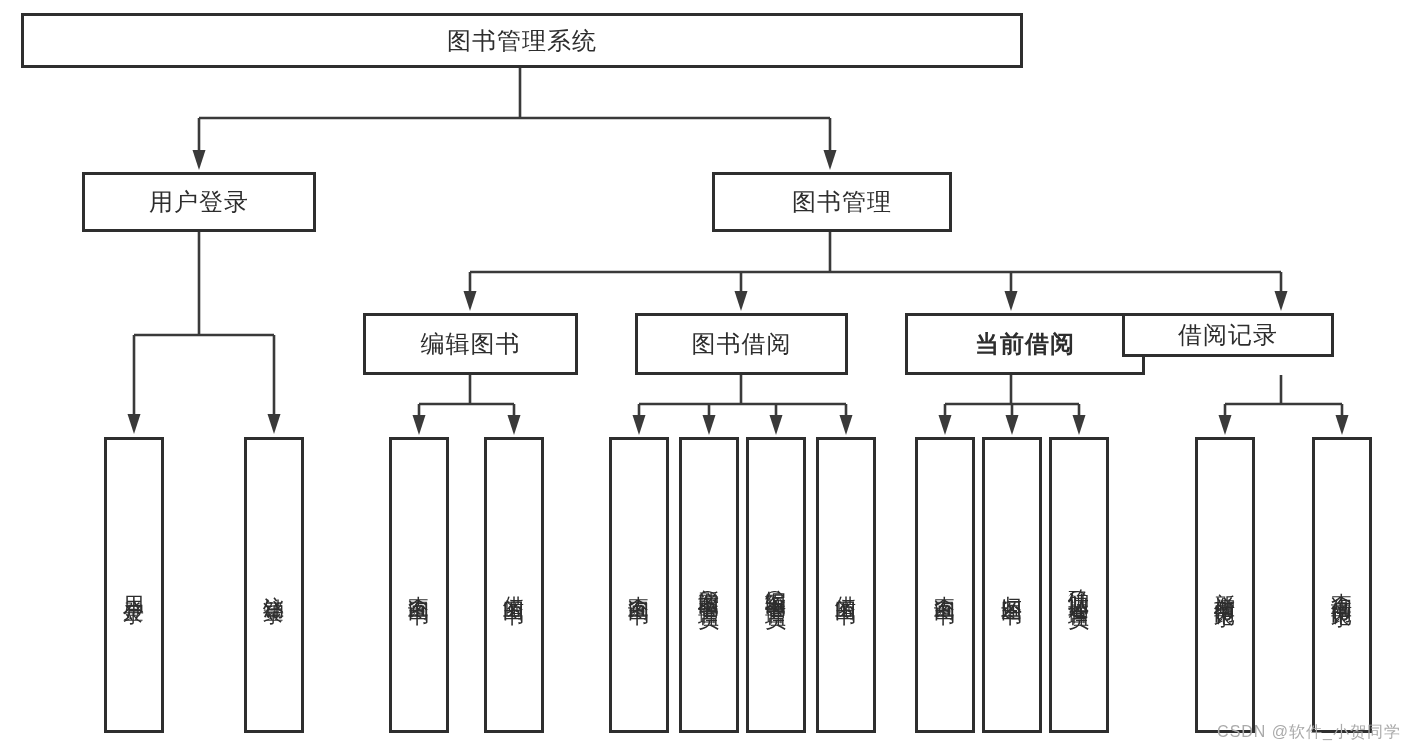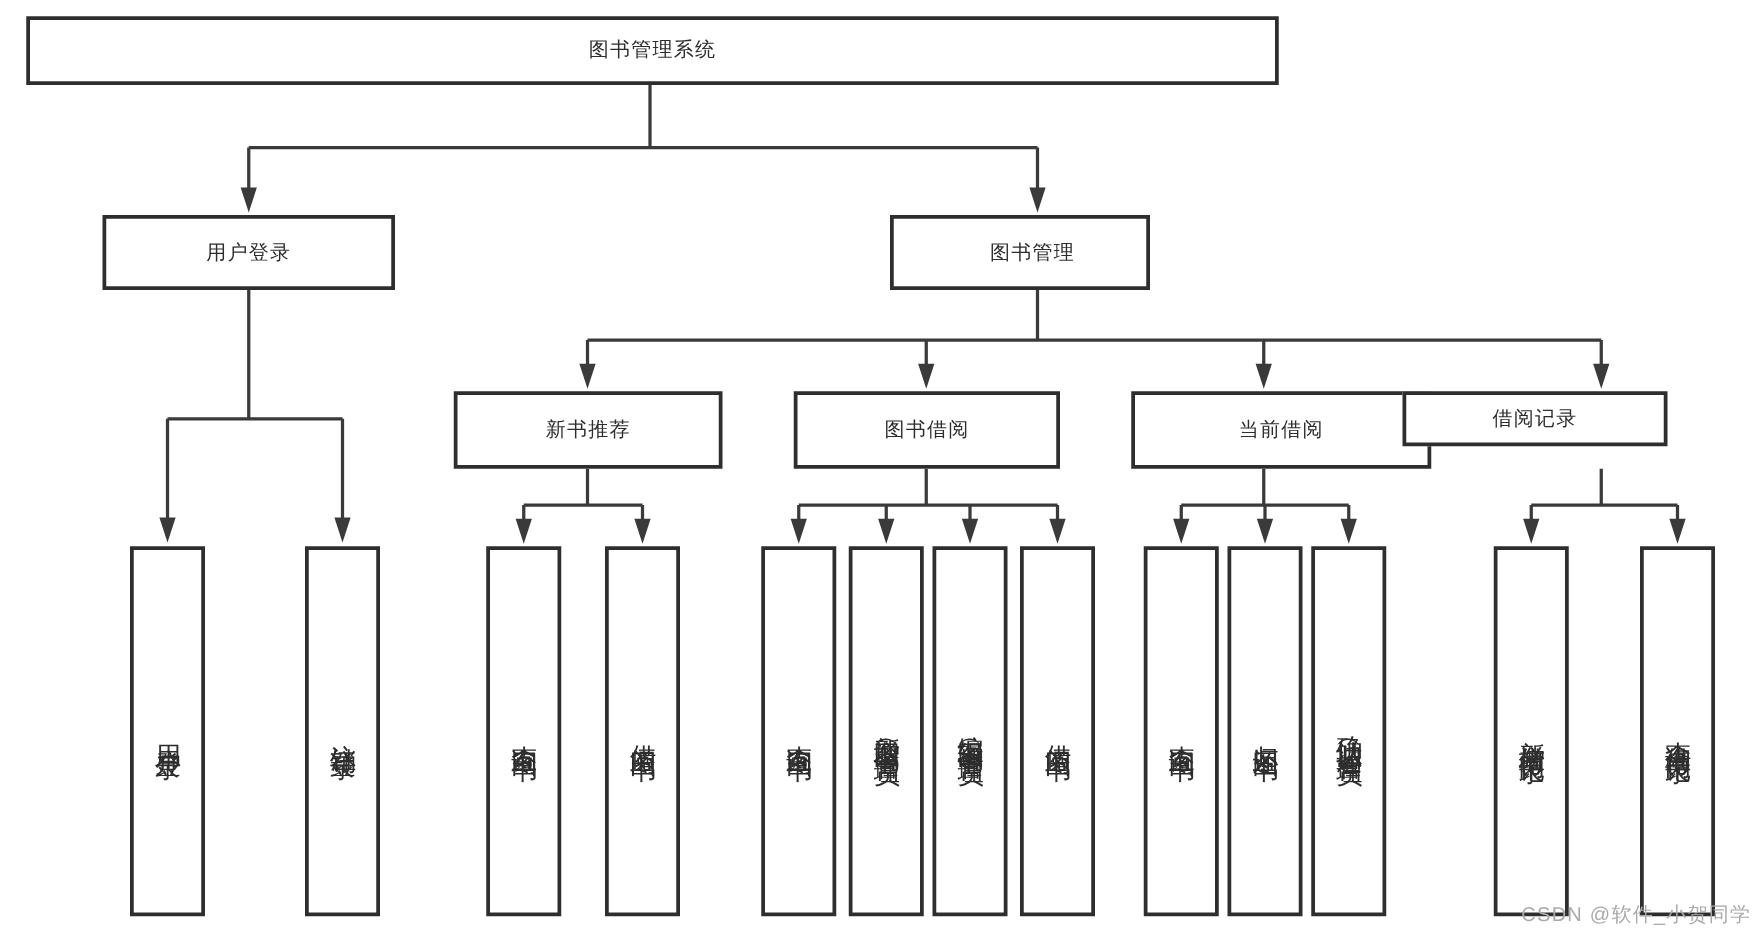--- a/index.html
+++ b/index.html
@@ -22,21 +22,21 @@
   svg.connectors polygon{fill:var(--line);}
   .box{
     position:absolute;
     box-sizing:border-box;
     border:3px solid var(--border);
     background:var(--box-bg);
     color:var(--text);
     display:flex;align-items:center;justify-content:center;
     text-align:center;
   }
-  .h{font-size:16px;letter-spacing:1px;}
+  .h{font-size:24px;letter-spacing:1px;}
   .v{
     writing-mode:vertical-rl;
     text-orientation:mixed;
     font-size:21px;
     letter-spacing:3px;
     line-height:1;
     padding:6px 0;
   }
   .watermark{
     position:absolute;
@@ -111,25 +111,25 @@
     <line x1="1225" y1="404" x2="1342" y2="404"></line>
     <line x1="1225" y1="404" x2="1225" y2="417"></line>
     <polygon points="1218.5,415 1231.5,415 1225,435"></polygon>
     <line x1="1342" y1="404" x2="1342" y2="417"></line>
     <polygon points="1335.5,415 1348.5,415 1342,435"></polygon>
   </svg>
 
   <div class="box h" style="left:21px;top:13px;width:1002px;height:55px;">图书管理系统</div>
 
   <div class="box h" style="left:82px;top:172px;width:234px;height:60px;">用户登录</div>
-  <div class="box h" style="left:712px;top:172px;width:208px;height:60px;padding-left:20px;">图书管理</div>
+  <div class="box h" style="left:712px;top:172px;width:240px;height:60px;padding-left:20px;">图书管理</div>
 
-  <div class="box h" style="left:363px;top:313px;width:215px;height:62px;">新书推荐</div>
+  <div class="box h" style="left:363px;top:313px;width:215px;height:62px;">编辑图书</div>
   <div class="box h" style="left:635px;top:313px;width:213px;height:62px;font-family:Liberation Serif, serif;">图书借阅</div>
-  <div class="box h" style="left:905px;top:313px;width:240px;height:62px;">当前借阅</div>
+  <div class="box h" style="left:905px;top:313px;width:240px;height:62px;font-weight:bold;">当前借阅</div>
   <div class="box h" style="left:1122px;top:313px;width:212px;height:44px;">借阅记录</div>
 
   <div class="box v" style="left:104px;top:437px;width:60px;height:296px;">用户登录</div>
   <div class="box v" style="left:244px;top:437px;width:60px;height:296px;">注销登录</div>
 
   <div class="box v" style="left:389px;top:437px;width:60px;height:296px;">查询图书</div>
   <div class="box v" style="left:484px;top:437px;width:60px;height:296px;">借阅图书</div>
 
   <div class="box v" style="left:609px;top:437px;width:60px;height:296px;">查询图书</div>
   <div class="box v" style="left:679px;top:437px;width:60px;height:296px;">新增图书（管理员）</div>

